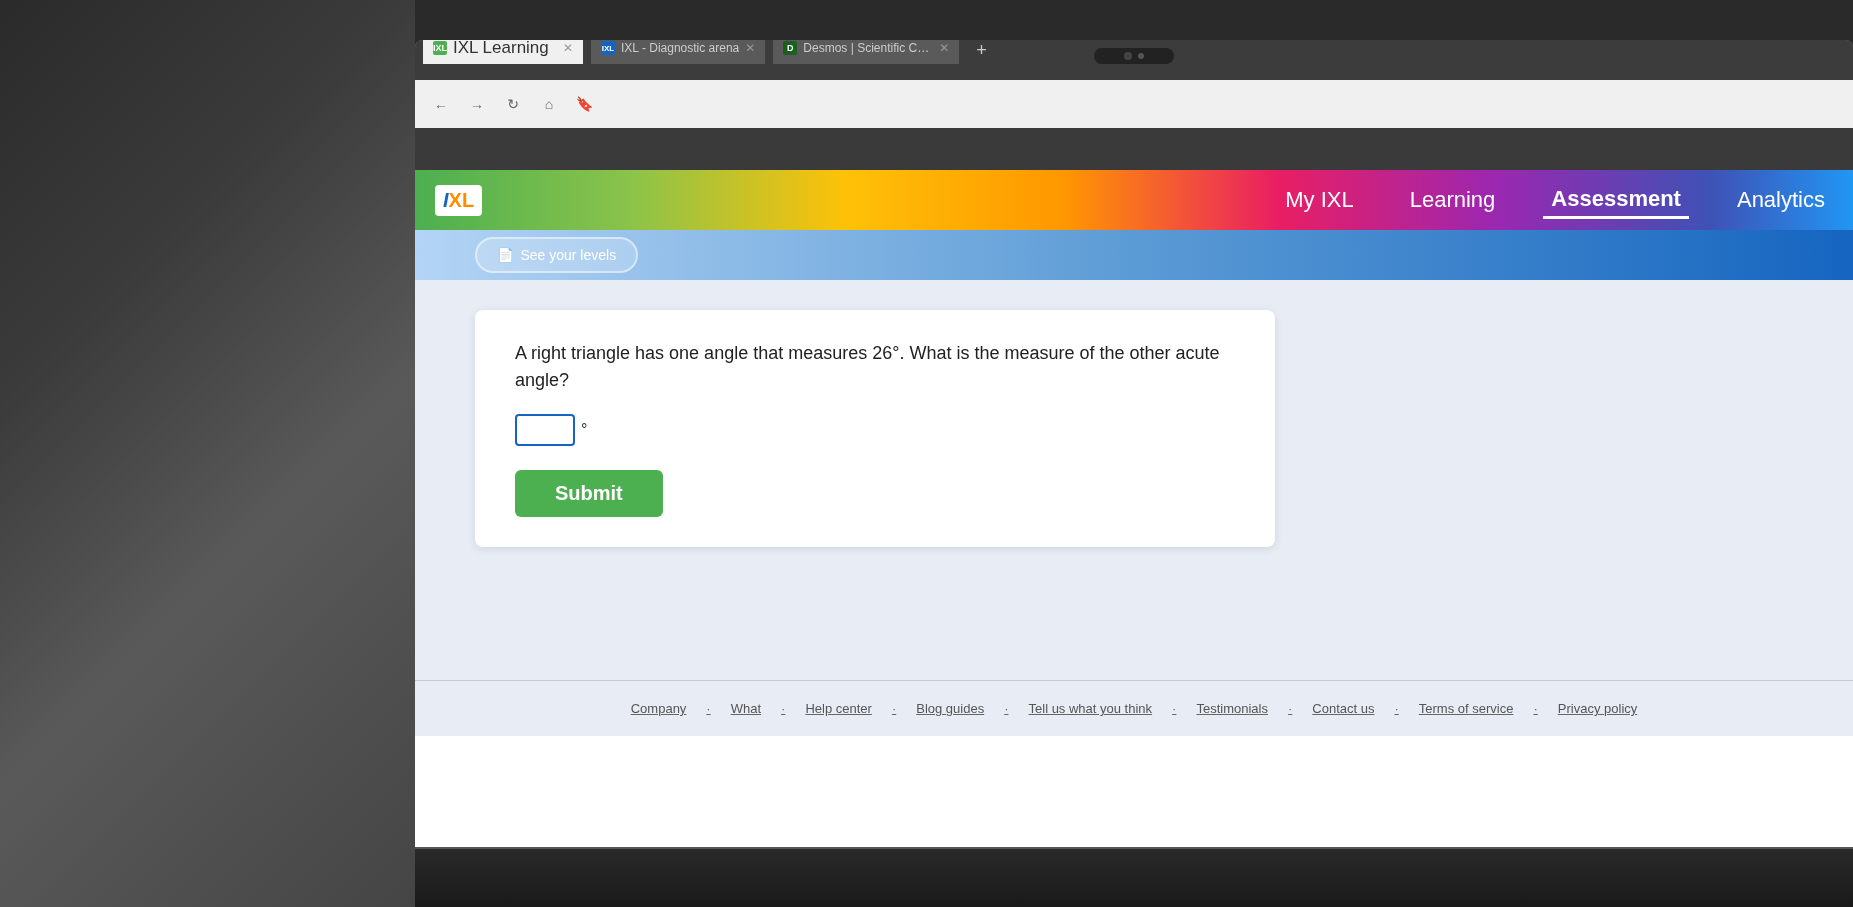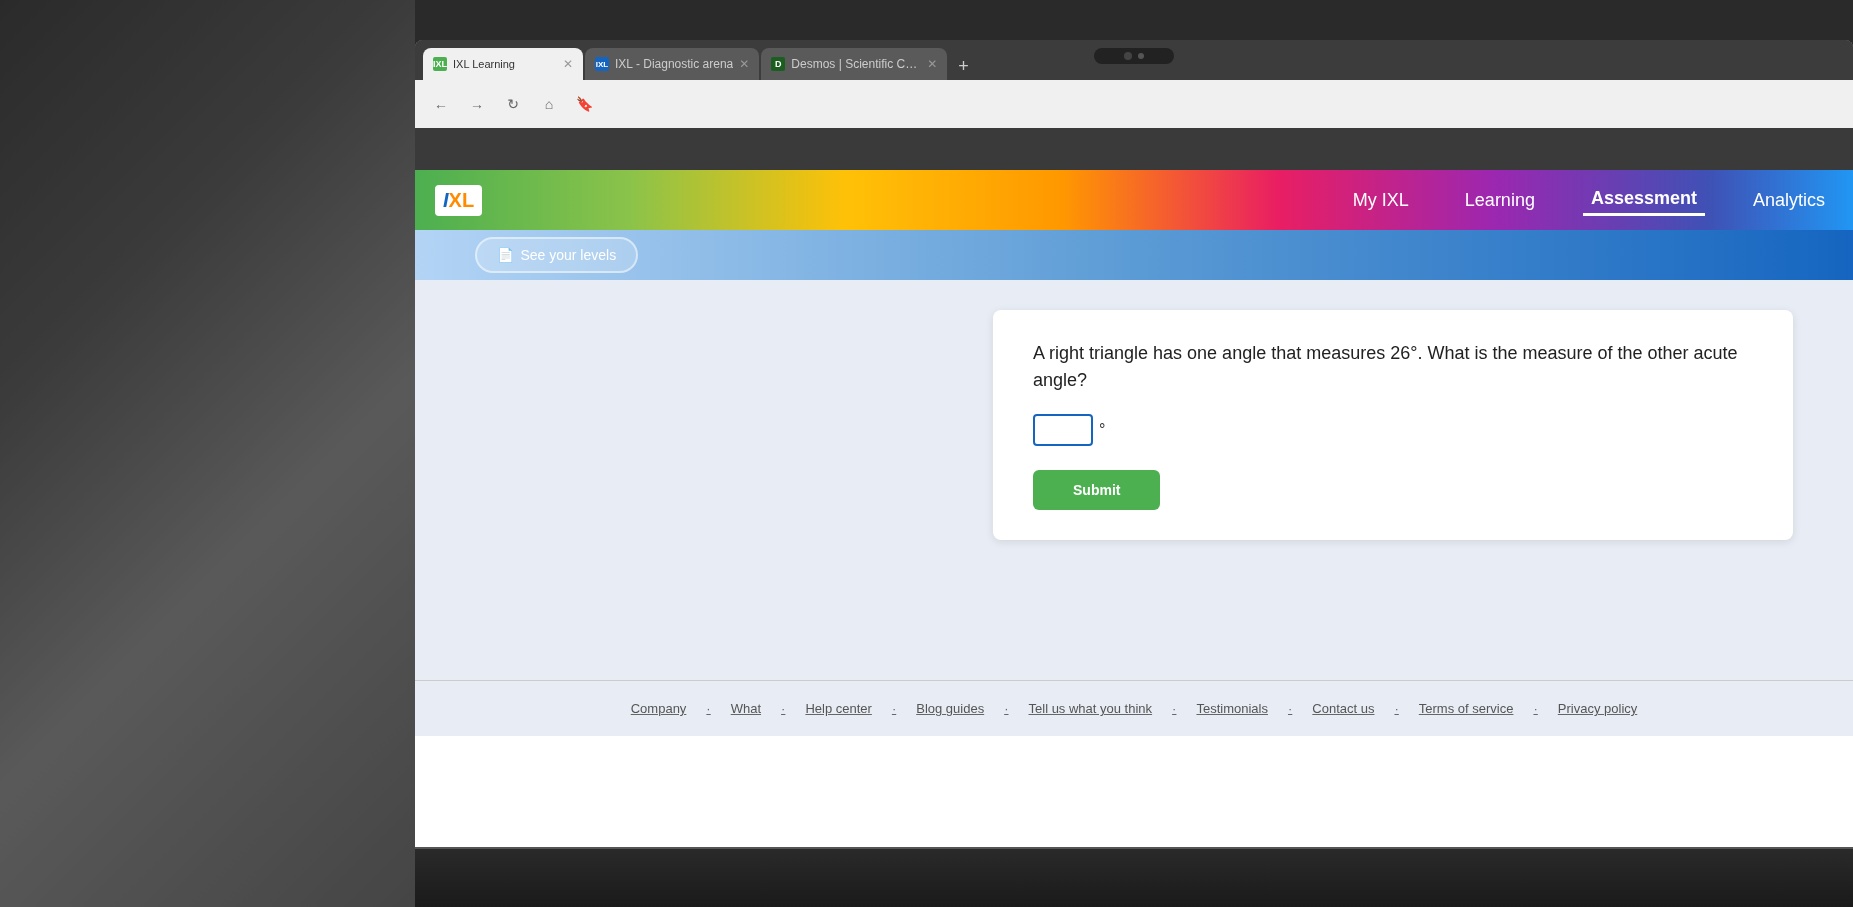--- a/index.html
+++ b/index.html
@@ -56,22 +56,22 @@
       border-radius: 50%;
       background: #555;
     }
 
     
     .tab-bar {
       height: 40px;
       background: #3c3c3c;
       display: flex;
       align-items: flex-end;
-      padding: 0 8px;
-      gap: 2px;
+      padding: 16px 8px;
+      gap: 8px;
     }
 
     .tab {
       height: 32px;
       background: #f0f0f0;
       border-radius: 8px 8px 0 0;
       display: flex;
       align-items: center;
       padding: 0 10px;
       gap: 6px;
@@ -200,21 +200,21 @@
     }
 
     .nav-links {
       display: flex;
       gap: 40px;
       align-items: center;
     }
 
     .nav-link {
       color: white;
-      font-size: 18px;
+      font-size: 22px;
       font-weight: 500;
       cursor: pointer;
       text-decoration: none;
       padding: 4px 8px;
     }
 
     .nav-link.active {
       border-bottom: 3px solid white;
       font-weight: bold;
       text-align: right;
@@ -243,21 +243,21 @@
       gap: 6px;
     }
 
     
     .main-content {
       background: #e8edf5;
       min-height: 400px;
       padding: 30px 60px;
       display: flex;
       flex-direction: column;
-      align-items: flex-end;
+      align-items: flex-start;
     }
 
     
     .question-box {
       background: white;
       border-radius: 8px;
       padding: 30px 40px;
       max-width: 800px;
       width: 100%;
       box-shadow: 0 2px 8px rgba(0,0,0,0.1);
@@ -291,21 +291,21 @@
       font-size: 16px;
       color: #333;
     }
 
     .submit-btn {
       background: #4CAF50;
       color: white;
       border: none;
       border-radius: 6px;
       padding: 12px 40px;
-      font-size: 14px;
+      font-size: 20px;
       font-weight: bold;
       cursor: pointer;
       display: block;
     }
 
     
     .footer {
       background: #e8edf5;
       padding: 20px 60px;
       display: flex;
@@ -381,21 +381,21 @@
       <div class="camera-dot"></div>
       <div class="camera-led"></div>
     </div>
 
     <div class="tab-bar">
 
       <div class="tab active">
         <div class="tab-favicon">
           <span style="font-size:9px;font-weight:bold;color:white;">IXL</span>
         </div>
-        <span style="font-size:11px;white-space:nowrap;overflow:hidden;text-overflow:ellipsis;max-width:130px;text-align:center;">IXL Learning</span>
+        <span style="font-size:17px;white-space:nowrap;overflow:hidden;text-overflow:ellipsis;max-width:130px;text-align:center;">IXL Learning</span>
         <span class="tab-close">✕</span>
       </div>
 
       <div class="tab inactive">
         <div class="tab-favicon tab-favicon-blue">
           <span style="font-size:8px;color:white;">IXL</span>
         </div>
         <span style="font-size:12px;white-space:nowrap;overflow:hidden;text-overflow:ellipsis;max-width:130px;">IXL - Diagnostic arena</span>
         <span class="tab-close">✕</span>
       </div>

